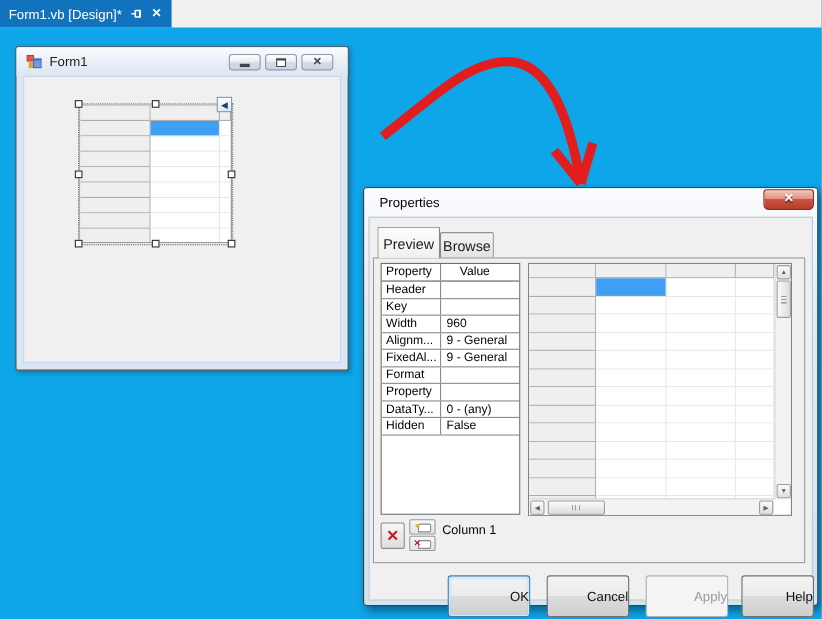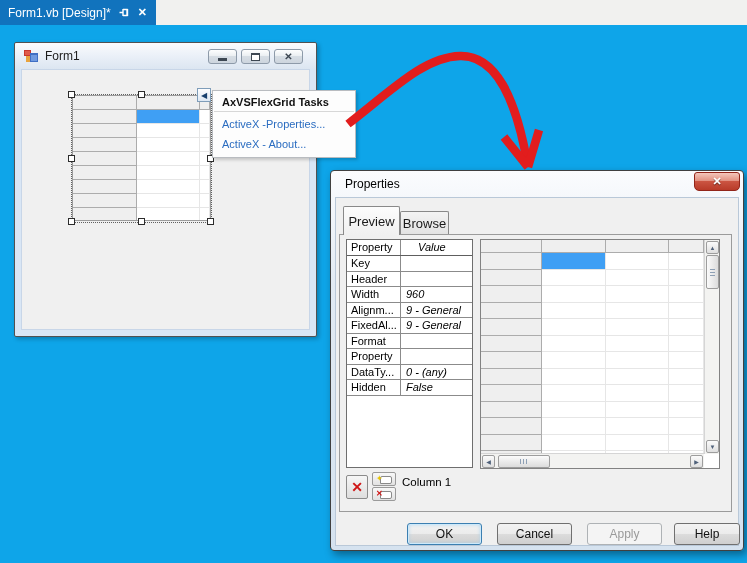--- a/index.html
+++ b/index.html
@@ -73,21 +73,21 @@
   .tab-idle{left:64px;top:13px;width:49px;height:24px;background:linear-gradient(#f4f4f4,#e2e2e2);z-index:1;}
 
   .tab-frame{position:absolute;left:3px;top:36px;width:393px;height:278px;border:1px solid #9b9b9b;background:#f0f0f0;box-sizing:border-box;z-index:2;}
 
   
   .pgrid{position:absolute;left:6px;top:4px;width:127px;height:229px;background:#fff;border:1px solid #6e6e6e;box-sizing:border-box;overflow:hidden;font-size:11px;color:#000;}
   .pg-head{display:flex;height:15px;border-bottom:1px solid #5e5e5e;gap:12px;}
   .pg-head .pg-name,.pg-head .pg-val{font-weight:normal;}
   .pg-row{display:flex;height:14.5px;border-bottom:1px solid #8b8b8b;}
   .pg-name{width:54px;border-right:1px solid #8b8b8b;padding:1px 0 0 4px;box-sizing:border-box;white-space:nowrap;overflow:hidden;}
-  .pg-val{flex:1;padding:1px 0 0 5px;box-sizing:border-box;white-space:nowrap;overflow:hidden;font-style:italic;}
+  .pg-val{flex:1;padding:1px 0 0 5px;box-sizing:border-box;white-space:nowrap;overflow:hidden;}
 
   
   .pv-wrap{position:absolute;left:140px;top:4px;width:240px;height:230px;border:1px solid #828282;background:#fff;box-sizing:border-box;}
   .pv-grid{position:absolute;left:0;top:0;width:223px;height:214px;overflow:hidden;background:#fff;}
   .vsb{position:absolute;right:0;top:0;width:15px;height:214px;background:#f3f3f1;border-left:1px solid #d5d5d5;box-sizing:border-box;}
   .hsb{position:absolute;left:0;bottom:0;width:223px;height:15px;background:#f3f3f1;border-top:1px solid #d5d5d5;box-sizing:border-box;}
   .sb-btn{position:absolute;width:13px;height:13px;margin:1px;border:1px solid #9d9d9d;border-radius:2px;
           background:linear-gradient(#fbfbfb,#dfdfdf);display:flex;align-items:center;justify-content:center;
           font-size:6px;color:#4f617a;box-sizing:border-box;}
   .sb-up{top:0;left:0;} .sb-down{bottom:0;left:0;}
@@ -107,22 +107,22 @@
   .del-btn span{color:#cf1616;font-weight:bold;font-size:14px;line-height:1;}
   .mini-btn{position:absolute;left:32px;width:24px;height:14px;border:1px solid #9a9a9a;border-radius:2px;
             background:linear-gradient(#f8f8f8,#e2e2e2);box-sizing:border-box;}
   .mb1{top:237px;} .mb2{top:252px;}
   .ico-col{position:absolute;right:3px;top:3px;width:10px;height:6px;border:1px solid #8a8a8a;border-radius:2px 2px 2px 0;background:#fff;}
   .ico-star{position:absolute;left:3px;top:0px;font-size:8px;color:#e7c300;line-height:12px;}
   .ico-x{position:absolute;left:3px;top:0px;font-size:8px;color:#d01414;font-weight:bold;line-height:12px;}
   .col-label{position:absolute;left:62px;top:241px;font-size:11.5px;color:#000;}
 
   
-  .btn{position:absolute;top:325px;width:75px;height:22px;font-family:"Liberation Sans",sans-serif;font-size:12px;color:#111;
-       border:1px solid #707070;border-radius:3px;background:linear-gradient(#f3f3f3,#ebebeb 50%,#dcdcdc 50%,#cfcfcf);padding:0;}
+  .btn{position:absolute;top:325px;width:75px;height:38px;font-family:"Liberation Sans",sans-serif;font-size:12px;color:#111;
+       border:1px solid #707070;border-radius:3px;background:linear-gradient(#f3f3f3,#ebebeb 50%,#dcdcdc 50%,#cfcfcf);padding:0;text-align:right;}
   .btn-ok{left:71px;border-color:#3c7fb1;box-shadow:inset 0 0 0 1px #cde9fa, inset 0 0 4px #9ccef0;}
   .btn-cancel{left:161px;}
   .btn-apply{left:251px;color:#9a9a9a;border-color:#aeb2b5;background:#f4f4f4;}
   .btn-help{left:338px;width:66px;}
 </style>
 </head>
 <body>
 
 <div class="stage">
 
@@ -219,26 +219,20 @@
     <div class="handle" style="left:-4px;top:60px;"></div>
     <div class="handle" style="left:135px;top:60px;"></div>
     <div class="handle" style="left:-4px;top:123px;"></div>
     <div class="handle" style="left:66px;top:123px;"></div>
     <div class="handle" style="left:135px;top:123px;"></div>
     <div class="smarttag-btn">
       <span>◀</span>
     </div>
   </div>
 
-  <div class="smart-popup">
-    <div class="sp-title">AxVSFlexGrid Tasks</div>
-    <div class="sp-sep"></div>
-    <a class="sp-link">ActiveX -Properties...</a>
-    <a class="sp-link">ActiveX - About...</a>
-  </div>
 
   <div class="dlg">
     <div class="dlg-titlebar">
       <span class="dlg-title">Properties</span>
       <span class="dlg-close">
         <span>✕</span>
       </span>
     </div>
     <div class="dlg-client">
       <div class="tab tab-active">Preview</div>
@@ -246,25 +240,25 @@
 
       <div class="tab-frame">
 
         <div class="pgrid">
           <div class="pg-head">
             <div class="pg-name">Property</div>
             <div class="pg-val">Value</div>
           </div>
           <div id="pg-body">
               <div class="pg-row">
+                <div class="pg-name">Header</div>
+                <div class="pg-val"></div>
+              </div>
+              <div class="pg-row">
                 <div class="pg-name">Key</div>
-                <div class="pg-val"></div>
-              </div>
-              <div class="pg-row">
-                <div class="pg-name">Header</div>
                 <div class="pg-val"></div>
               </div>
               <div class="pg-row">
                 <div class="pg-name">Width</div>
                 <div class="pg-val">960</div>
               </div>
               <div class="pg-row">
                 <div class="pg-name">Alignm...</div>
                 <div class="pg-val">9 - General</div>
               </div>

